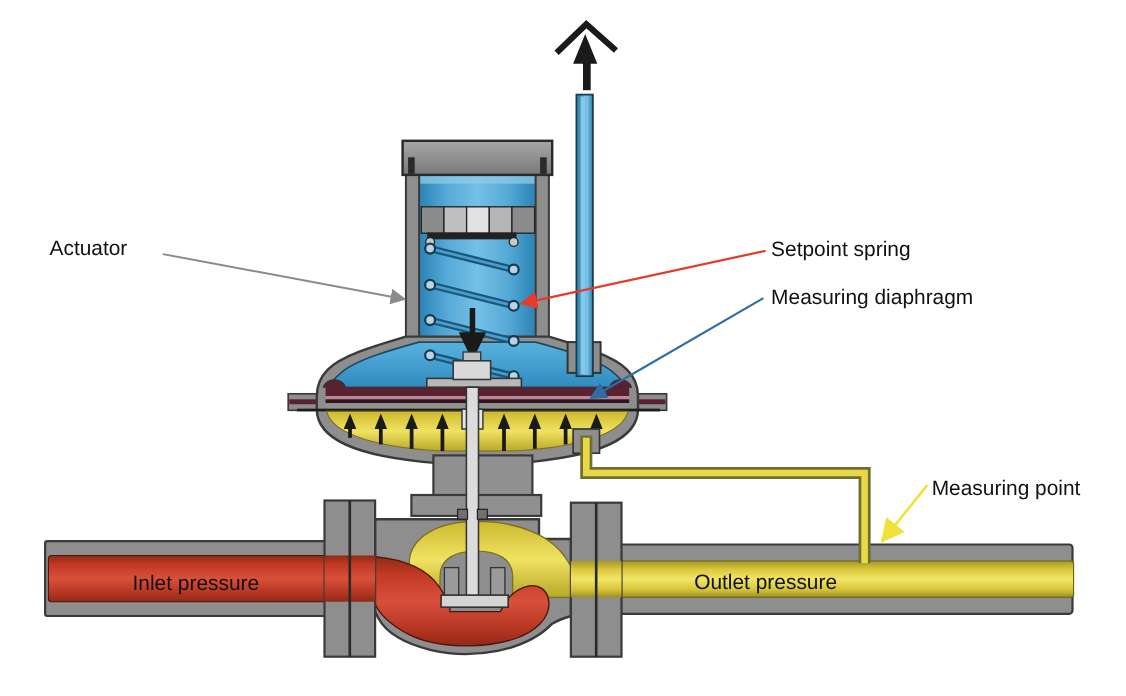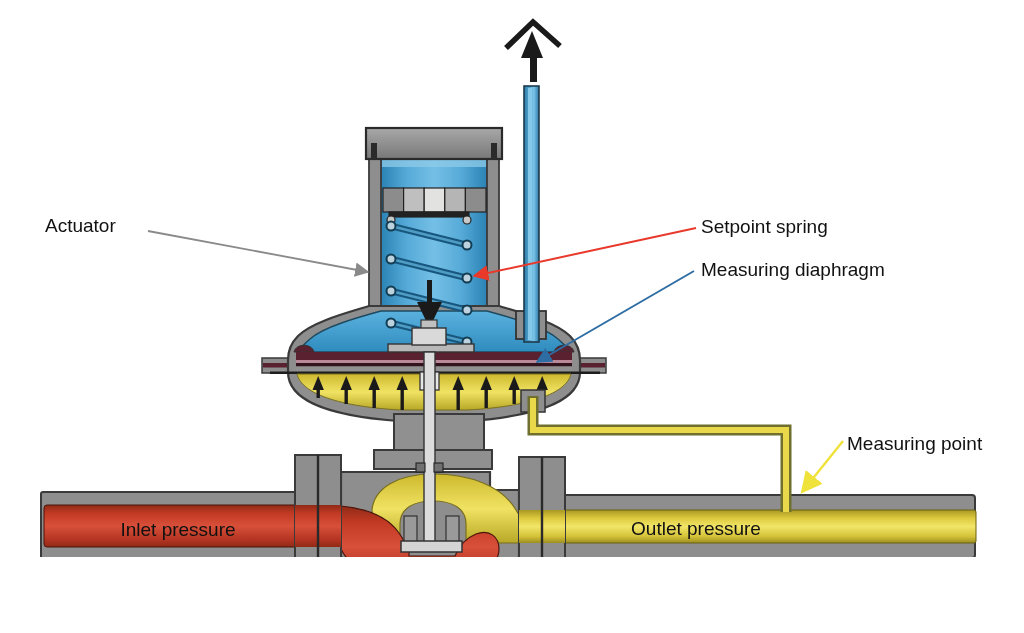--- a/index.html
+++ b/index.html
@@ -1,16 +1,16 @@
 <!DOCTYPE html>
 <html><head>
 <meta charset="utf-8">
 <style>
   html,body{margin:0;padding:0;background:#ffffff;}
-  .canvas{position:relative;width:1024px;height:557px;background:#ffffff;overflow:hidden;}
+  .canvas{position:relative;width:1024px;height:633px;background:#ffffff;overflow:hidden;}
   svg{position:absolute;inset:0;}
   .lbl{font-family:"Liberation Sans","DejaVu Sans",sans-serif;font-size:19px;fill:#111111;}
 </style>
 </head>
 <body>
 
 <div class="canvas">
 <svg width="1024" height="633" viewBox="0 0 1024 633">
   <defs>
     <linearGradient id="redGrad" x1="0" y1="0" x2="0" y2="1">

